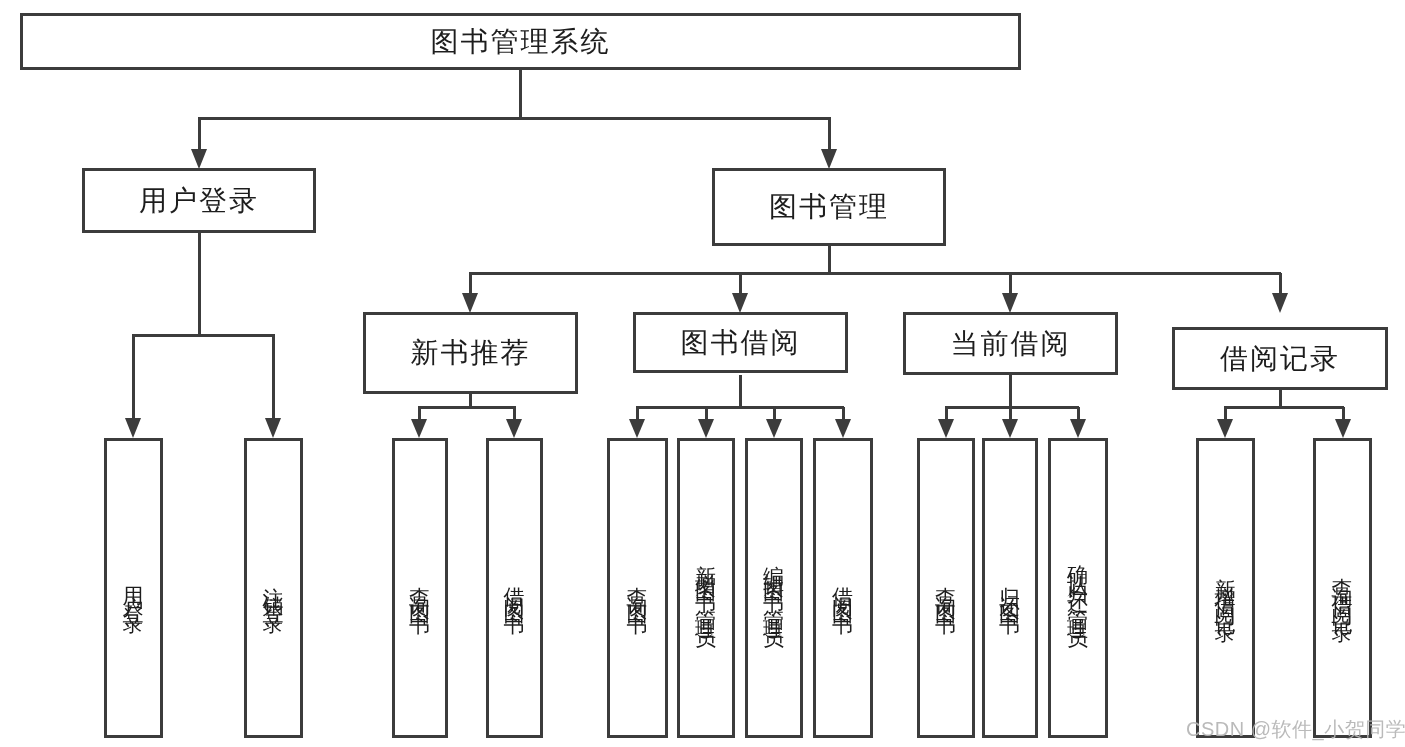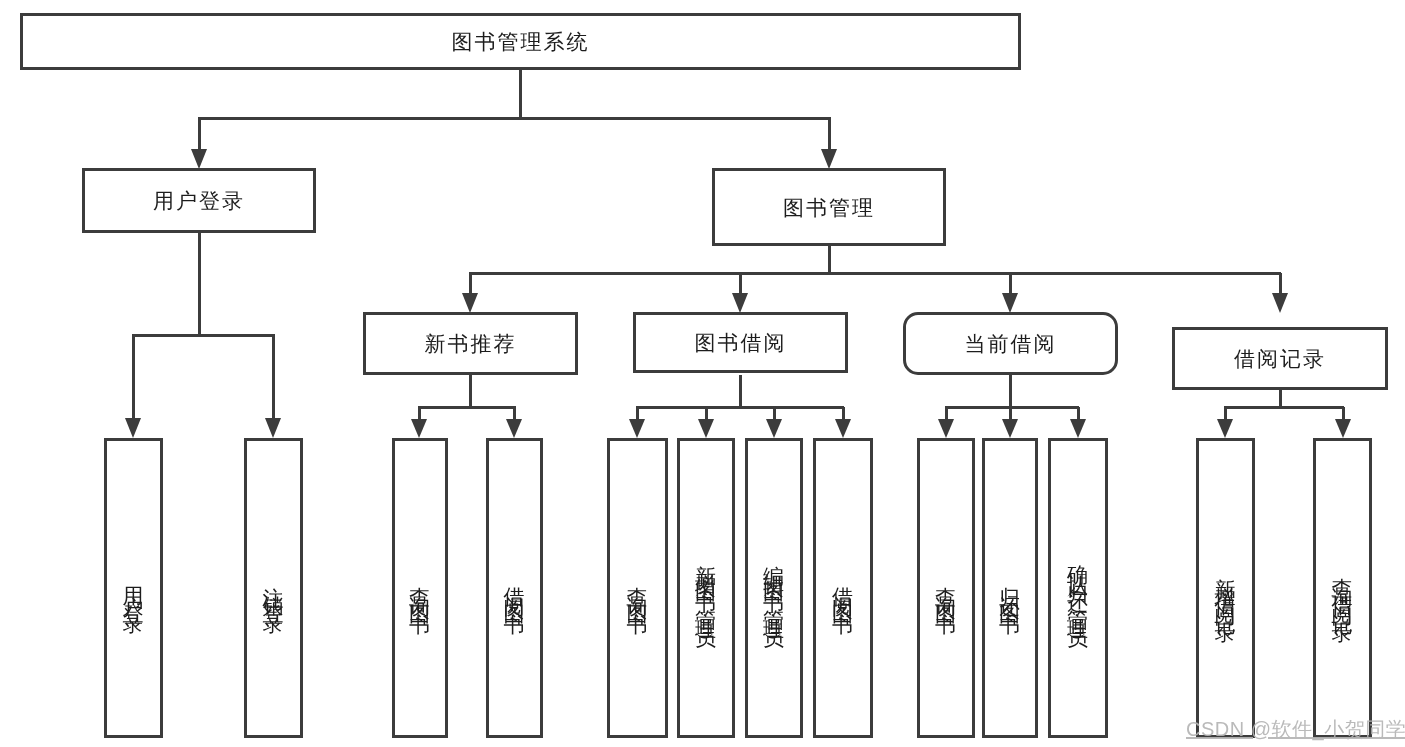--- a/index.html
+++ b/index.html
@@ -5,31 +5,31 @@
   html,body{margin:0;padding:0;background:#ffffff;}
   body{font-family:"Liberation Sans","DejaVu Sans",sans-serif;}
   .canvas{position:relative;width:1405px;height:747px;background:#ffffff;overflow:hidden;}
   .wires{position:absolute;left:0;top:0;z-index:1;}
   .box{
     position:absolute;z-index:2;box-sizing:border-box;
     background:#ffffff;border:3px solid #3c3c3c;
     display:flex;align-items:center;justify-content:center;
   }
   .hlabel{
-    font-size:21px;color:#1d1d1d;letter-spacing:2px;line-height:1;
+    font-size:28px;color:#1d1d1d;letter-spacing:2px;line-height:1;
     white-space:nowrap;
   }
   .vlabel{
     writing-mode:vertical-rl;text-orientation:mixed;
     font-size:21px;color:#1d1d1d;letter-spacing:9px;line-height:1;
     white-space:nowrap;
   }
   .watermark{
     position:absolute;z-index:5;font-size:20px;color:#b5b5b5;
-    letter-spacing:0.5px;white-space:nowrap;opacity:0.92;text-decoration:underline;
+    letter-spacing:0.5px;white-space:nowrap;opacity:0.92;
   }
 </style>
 </head>
 <body>
 
 <div class="canvas">
 
   <svg class="wires" width="1405" height="747" viewBox="0 0 1405 747">
     <g stroke="#3c3c3c" stroke-width="3" fill="none" shape-rendering="crispEdges">
 
@@ -100,27 +100,27 @@
     <span class="hlabel">图书管理系统</span>
   </div>
 
   <div class="box" style="left:82px;top:168px;width:234px;height:65px;">
     <span class="hlabel">用户登录</span>
   </div>
   <div class="box" style="left:712px;top:168px;width:234px;height:78px;">
     <span class="hlabel">图书管理</span>
   </div>
 
-  <div class="box" style="left:363px;top:312px;width:215px;height:63px;">
+  <div class="box" style="left:363px;top:312px;width:215px;height:82px;">
     <span class="hlabel">新书推荐</span>
   </div>
   <div class="box" style="left:633px;top:312px;width:215px;height:61px;text-align:center;">
     <span class="hlabel">图书借阅</span>
   </div>
-  <div class="box" style="left:903px;top:312px;width:215px;height:63px;border-radius:15px;">
+  <div class="box" style="left:903px;top:312px;width:215px;height:63px;">
     <span class="hlabel">当前借阅</span>
   </div>
   <div class="box" style="left:1172px;top:312px;width:216px;height:63px;margin-top:15px;">
     <span class="hlabel">借阅记录</span>
   </div>
 
   <div class="box" style="left:104px;top:438px;width:59px;height:300px;">
     <span class="vlabel">用户登录</span>
   </div>
   <div class="box" style="left:244px;top:438px;width:59px;height:300px;">

